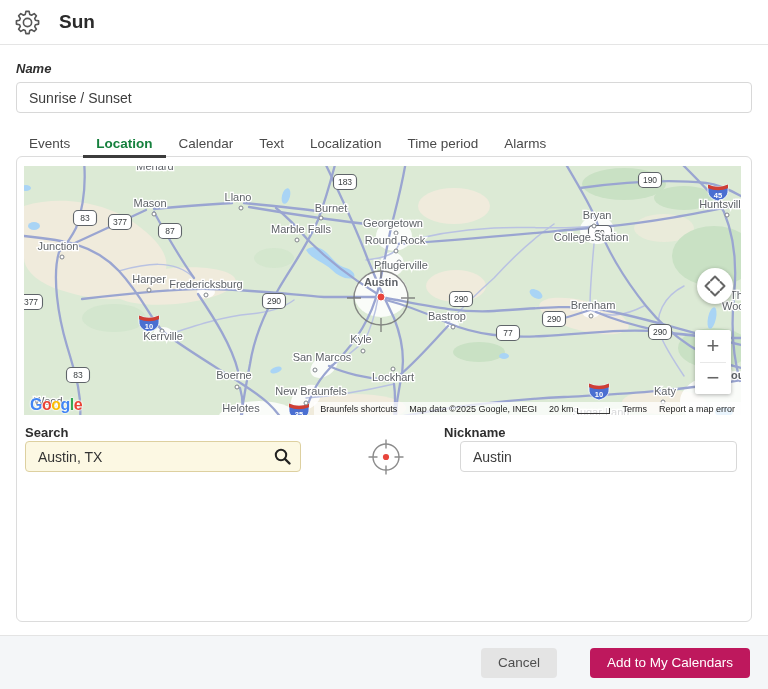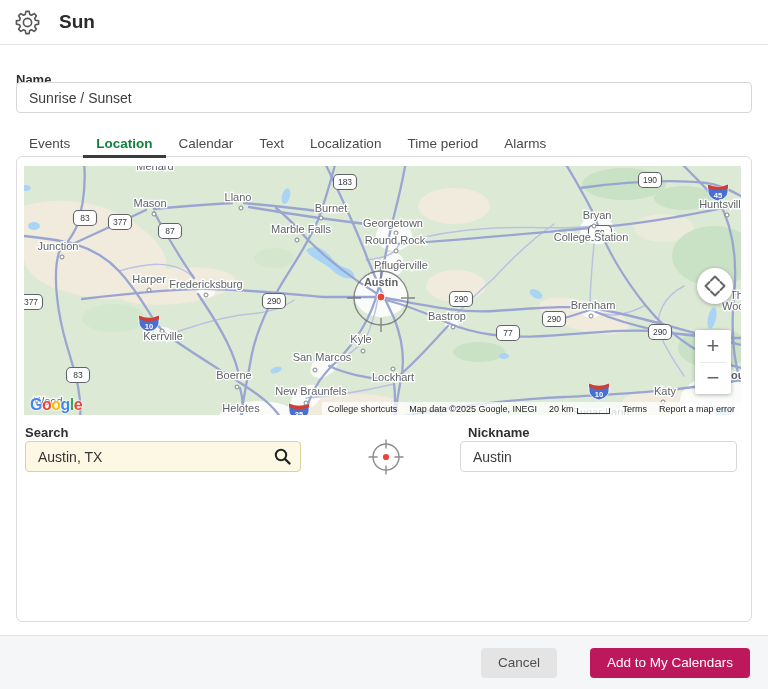--- a/index.html
+++ b/index.html
@@ -7,21 +7,21 @@
     font-family:"Liberation Sans", sans-serif; color:#333; position:relative; }
 
   
   .header { position:absolute; top:0; left:0; right:0; height:45px;
     border-bottom:1px solid #e5e5e5; display:flex; align-items:center; padding-left:14px; }
   .header .title { font-size:19px; font-weight:bold; color:#2b2b2b; margin-left:18px; }
   .gear-svg { display:block; }
 
   
   .field-label { position:absolute; font-size:13px; font-weight:bold; color:#2f2f2f; }
-  .name-label { top:72px; left:16px; }
+  .name-label { top:61px; left:16px;font-style:italic; }
   .txt-input { position:absolute; height:31px; border:1px solid #d8d8d8; border-radius:4px;
     padding:14px 12px; font-size:14px; color:#3c3c3c; font-family:"Liberation Sans",sans-serif;
     background:#fff; outline:none; }
   .name-input { top:82px; left:16px; width:736px; }
 
   
   .tabs { position:absolute; top:129px; left:16px; height:28px; display:flex; align-items:flex-end; z-index:3; }
   .tab { padding:6px 13px; font-size:13.5px; color:#4a4a4a; position:relative; cursor:pointer; white-space:nowrap; }
   .tab.active { font-weight:bold; color:#15803d; }
   .tab.active::after { content:''; position:absolute; left:0; right:0; bottom:-1px; height:3px; background:#3c3c3c; }
@@ -54,21 +54,21 @@
     border-left:1.5px solid #3a3a3a; border-right:1.5px solid #3a3a3a; border-bottom:1.5px solid #3a3a3a; }
 
   
   .search-label { top:268px; left:8px; position:absolute; }
   .search-wrap { position:absolute; top:284px; left:8px; width:276px; }
   .search-input { position:relative; width:276px; height:31px; border:1px solid #ddd0a0;
     background:#fcf8e3; border-radius:4px; padding:0 34px 0 12px; font-size:14px; color:#333;
     font-family:"Liberation Sans",sans-serif; outline:none; }
   .search-icon { position:absolute; right:9px; top:6px; }
   .cross-icon { position:absolute; left:351px; top:282px; }
-  .nick-label { top:268px; left:451px; position:absolute; }
+  .nick-label { top:268px; left:427px; position:absolute; }
   .nick-input { top:284px; left:443px; width:277px; }
   .panel .field-label { position:absolute; }
 
   
   .footer { position:absolute; left:0; right:0; top:635px; height:54px; background:#f4f6f8;
     border-top:1px solid #e4e4e4; display:flex; align-items:center; justify-content:flex-end;
     gap:33px; padding-right:18px; }
   .btn { height:30px; border:none; border-radius:4px; font-size:13.5px; padding:0 17px;
     cursor:pointer; font-family:"Liberation Sans",sans-serif; }
   .btn-cancel { background:#e4e4e4; color:#4f4f4f; }
@@ -329,21 +329,21 @@
 
     <div class="zoom-ctl">
       <div class="zoom-btn">+</div>
       <div class="zoom-divider"></div>
       <div class="zoom-btn">−</div>
     </div>
 
     <div class="google-logo" id="google-logo"><span style="color: rgb(66, 133, 244);">G</span><span style="color: rgb(234, 67, 53);">o</span><span style="color: rgb(251, 188, 5);">o</span><span style="color: rgb(66, 133, 244);">g</span><span style="color: rgb(52, 168, 83);">l</span><span style="color: rgb(234, 67, 53);">e</span></div>
 
     <div class="attribution">
-      <span>College shortcuts</span>
+      <span>Braunfels shortcuts</span>
       <span>Map data ©2025 Google, INEGI</span>
       <span class="scale-group">
         <span>20 km</span>
         <span class="scale-bar"></span>
       </span>
       <span>Terms</span>
       <span>Report a map error</span>
     </div>
   </div>
 

